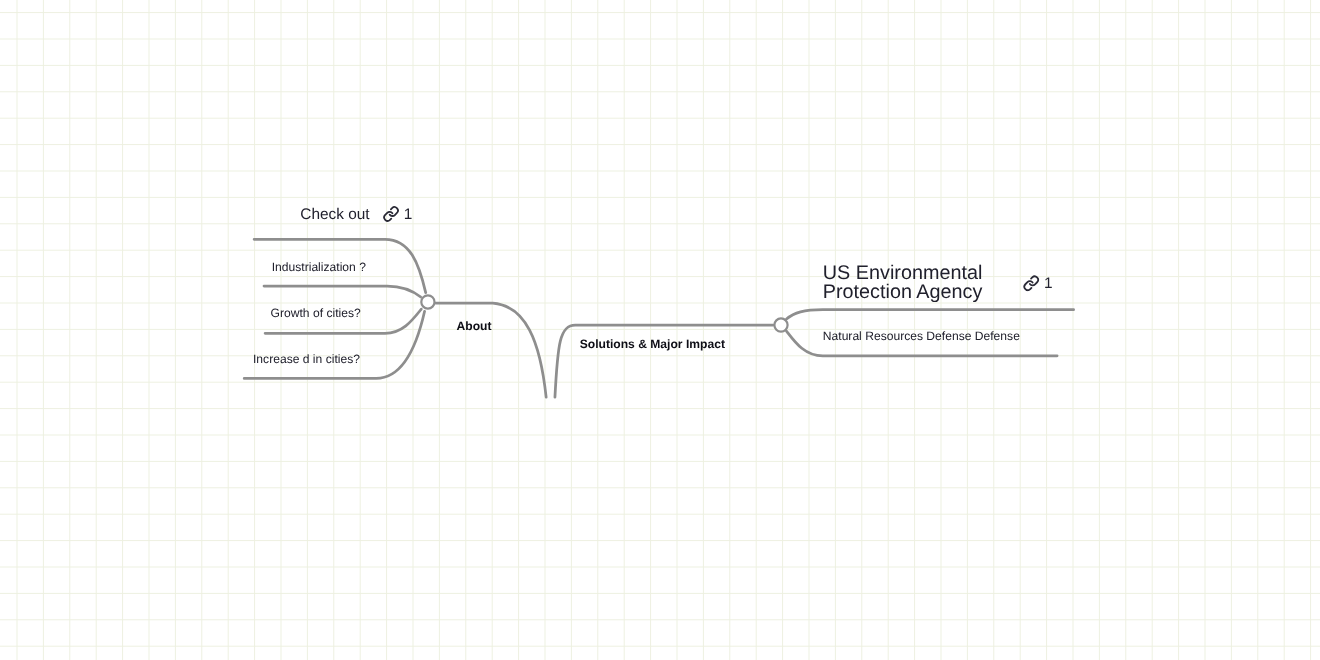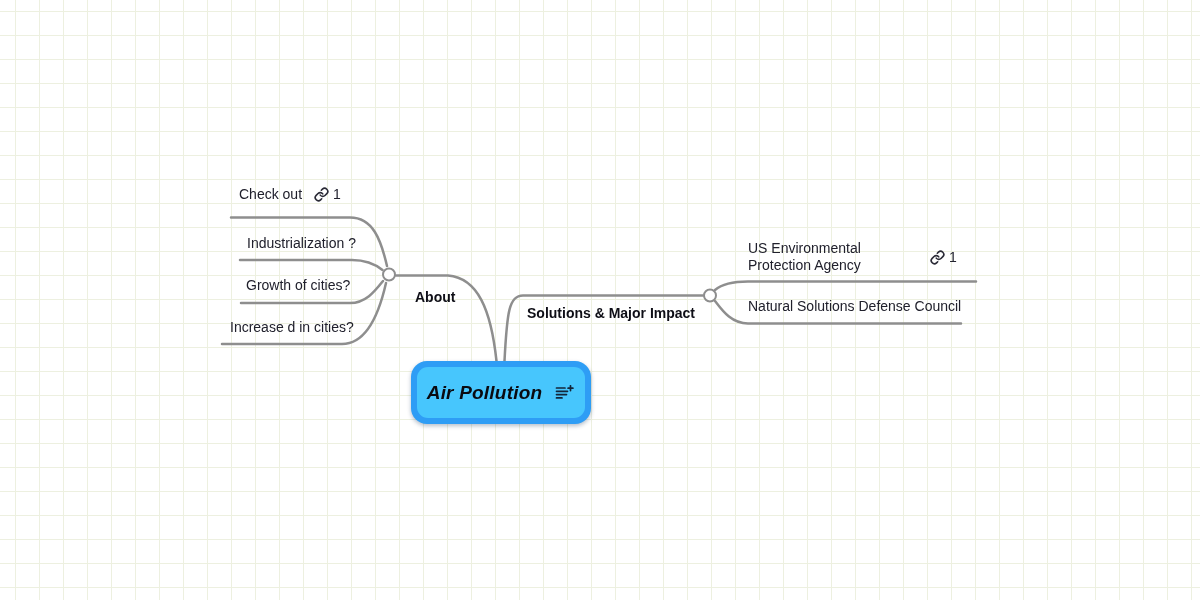--- a/index.html
+++ b/index.html
@@ -14,50 +14,51 @@
     background-size:24px 24px, 24px 24px;
     background-position:0px 11px, 15px 0px;
     font-family:"Liberation Sans", sans-serif;
   }
   .lines{position:absolute;left:0;top:0;}
   .lines path{fill:none;stroke:#8e8e8e;stroke-width:2.5;stroke-linecap:round;}
   .lines circle{fill:#ffffff;stroke:#8e8e8e;stroke-width:2;}
 
   .label{
     position:absolute;
-    font-size:14px;
+    font-size:11px;
     color:#20202c;
     white-space:nowrap;
     line-height:16px;
   }
   .label.bold{font-weight:bold;color:#0e0e16;margin-top:40px;}
 
   .child-row{
     position:absolute;
     display:flex;
     align-items:center;
     gap:12px;
     font-size:14px;
     color:#20202c;
     line-height:16px;
     white-space:nowrap;
+    margin-left:34px;
   }
   .link-chip{
     display:inline-flex;
     align-items:center;
     gap:4px;
     color:#23232f;
     font-size:14px;
   }
   .link-chip svg{stroke:#2a2a36;fill:none;stroke-width:2.6;stroke-linecap:round;stroke-linejoin:round;}
   .link-chip.abs{position:absolute;}
 
   .wrap-label{
     position:absolute;
-    font-size:14px;
+    font-size:18px;
     color:#20202c;
     line-height:16.5px;
     white-space:normal;
   }
 
   .root-node{
     position:absolute;
     left:411px;top:361px;
     width:180px;height:63px;
     background:#2e9df5;
@@ -130,29 +131,16 @@
 
   <div class="wrap-label" style="left:748px;top:240px;width:175px">US Environmental Protection Agency</div>
   <span class="link-chip abs" style="left:930px;top:249px">
     <svg width="15" height="15" viewBox="0 0 24 24">
       <path d="M10 13a5 5 0 0 0 7.54.54l3-3a5 5 0 0 0-7.07-7.07l-1.72 1.71"></path>
       <path d="M14 11a5 5 0 0 0-7.54-.54l-3 3a5 5 0 0 0 7.07 7.07l1.71-1.71"></path>
     </svg>
     <span>1</span>
   </span>
 
-  <div class="label" style="left:748px;top:298px">Natural Solutions Defense Council</div>
+  <div class="label" style="left:748px;top:298px">Natural Resources Defense Defense</div>
 
-  <div class="root-node">
-    <div class="root-inner">
-      <span class="root-label">Air Pollution</span>
-      <svg class="notes-icon" width="20" height="16" viewBox="0 0 20 16">
-        <line x1="1.5" y1="3" x2="10" y2="3"></line>
-        <line x1="1.5" y1="6.3" x2="12.5" y2="6.3"></line>
-        <line x1="1.5" y1="9.6" x2="11.5" y2="9.6"></line>
-        <line x1="1.5" y1="12.9" x2="7" y2="12.9"></line>
-        <line x1="15.5" y1="0.8" x2="15.5" y2="5.6"></line>
-        <line x1="13.1" y1="3.2" x2="17.9" y2="3.2"></line>
-      </svg>
-    </div>
-  </div>
 
 </div>
 
 </body></html>

